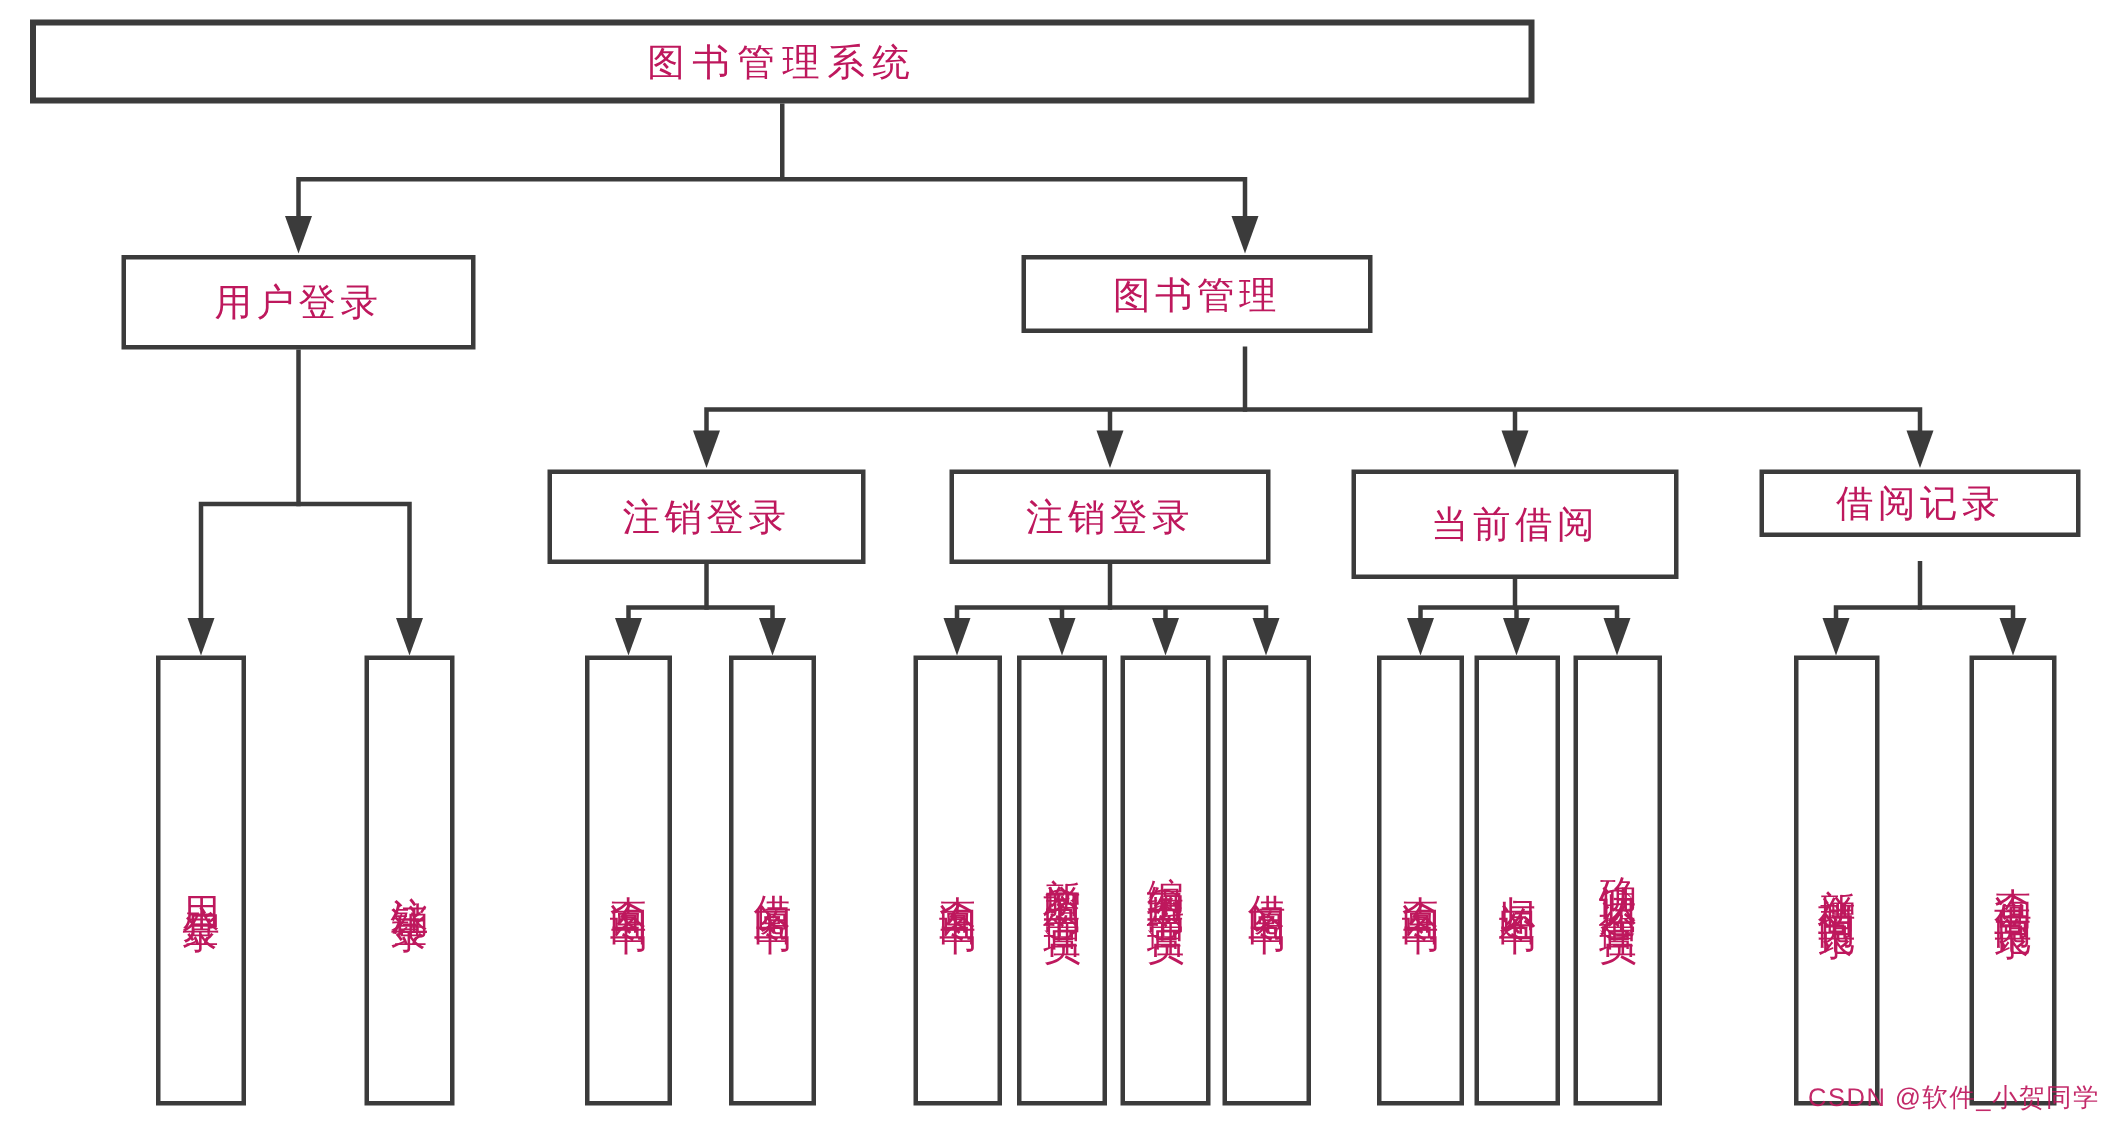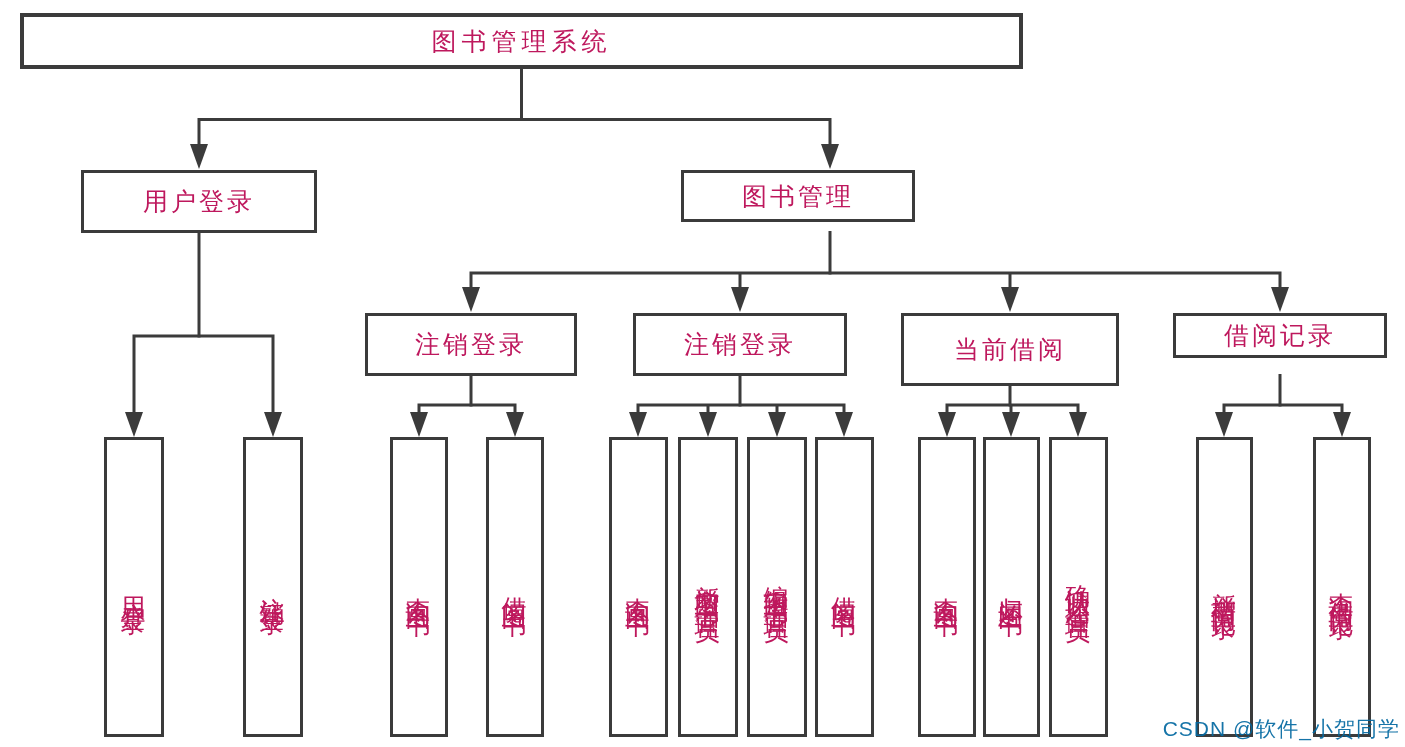--- a/index.html
+++ b/index.html
@@ -48,22 +48,22 @@
     text-orientation: mixed;
   }
   .vnode span {
     letter-spacing: 5px;
     white-space: nowrap;
   }
   .watermark {
     position: absolute;
     right: 5px;
     bottom: 4px;
-    font-size: 21px;
-    color: #0369a1;
+    font-size: 17px;
+    color: #be185d;
     opacity: 0.92;
     z-index: 3;
     letter-spacing: 1px;
     white-space: nowrap;
   }
 </style>
 </head>
 <body>
 
 <div class="stage">

